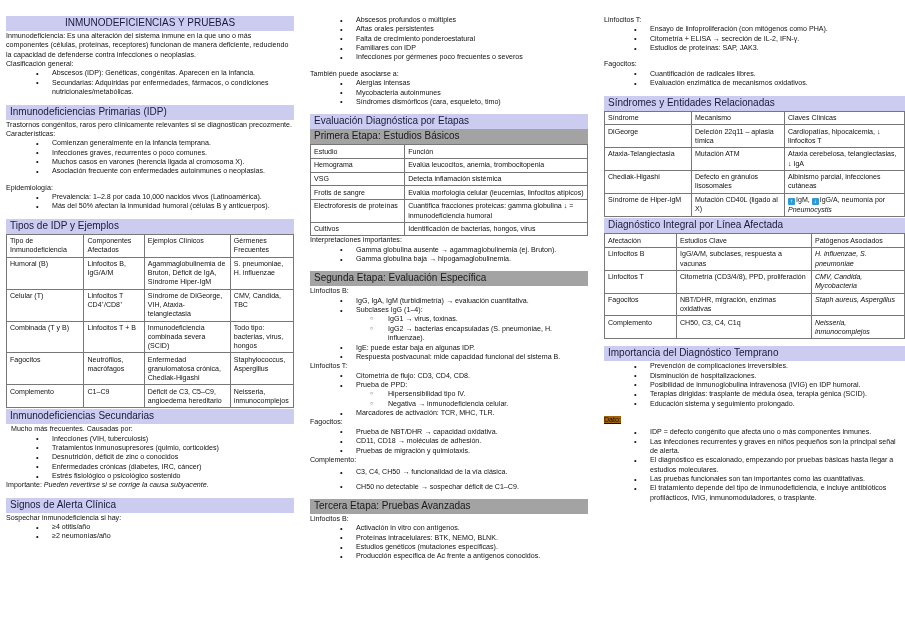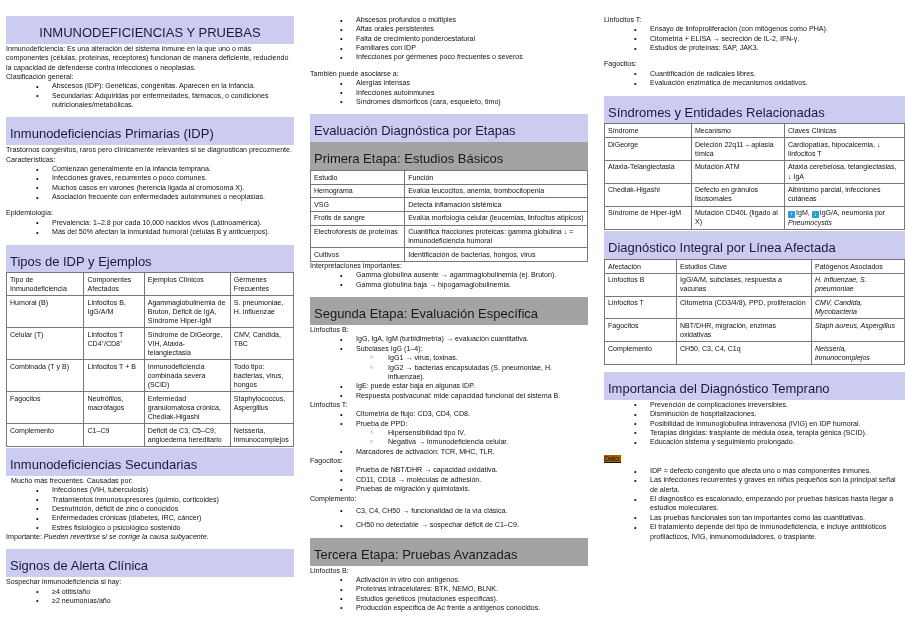--- a/index.html
+++ b/index.html
@@ -31,22 +31,22 @@
     flex: 0 0 auto;
   }
   .col-1 { width: 296px; padding-right: 8px; }
   .col-2 { width: 294px; padding-left: 8px; padding-right: 8px; }
   .col-3 { width: 309px; padding-left: 8px; }
 
   
   .banner {
     background: #ccccf0;
     color: #1a1a40;
-    padding: 9px 4px 2px 4px;
-    font-size: 13px;
+    padding: 0 4px 2px 4px;
+    font-size: 10px;
     line-height: 1.3;
     margin: 0 0 1px 0;
   }
   .banner.center { text-align: center; }
   .banner.stage {
     background: #a3a3a3;
     color: #1a1a1a;
   }
   .banner.tight { margin-bottom: 0; }
 
@@ -236,21 +236,21 @@
       <li>Falta de crecimiento ponderoestatural</li>
       <li>Familiares con IDP</li>
       <li>Infecciones por gérmenes poco frecuentes o severos</li>
     </ul>
 
     <div class="blockgap"></div>
 
     <p class="t">También puede asociarse a:</p>
     <ul class="b">
       <li>Alergias intensas</li>
-      <li>Infecciones autoinmunes</li>
+      <li>Mycobacteria autoinmunes</li>
       <li>Síndromes dismórficos (cara, esqueleto, timo)</li>
     </ul>
 
     <div class="blockgap"></div>
 
     <div class="banner tight">Evaluación Diagnóstica por Etapas</div>
     <div class="banner stage tight">Primera Etapa: Estudios Básicos</div>
     <table class="g">
       <colgroup>
           <col style="width:34%">

